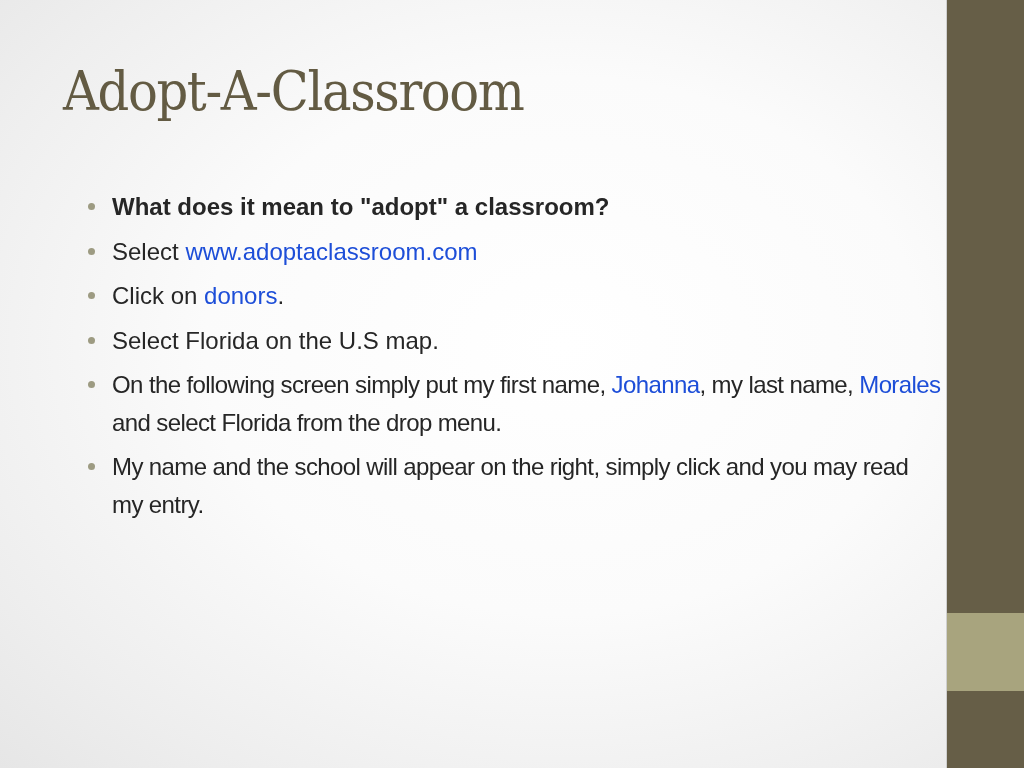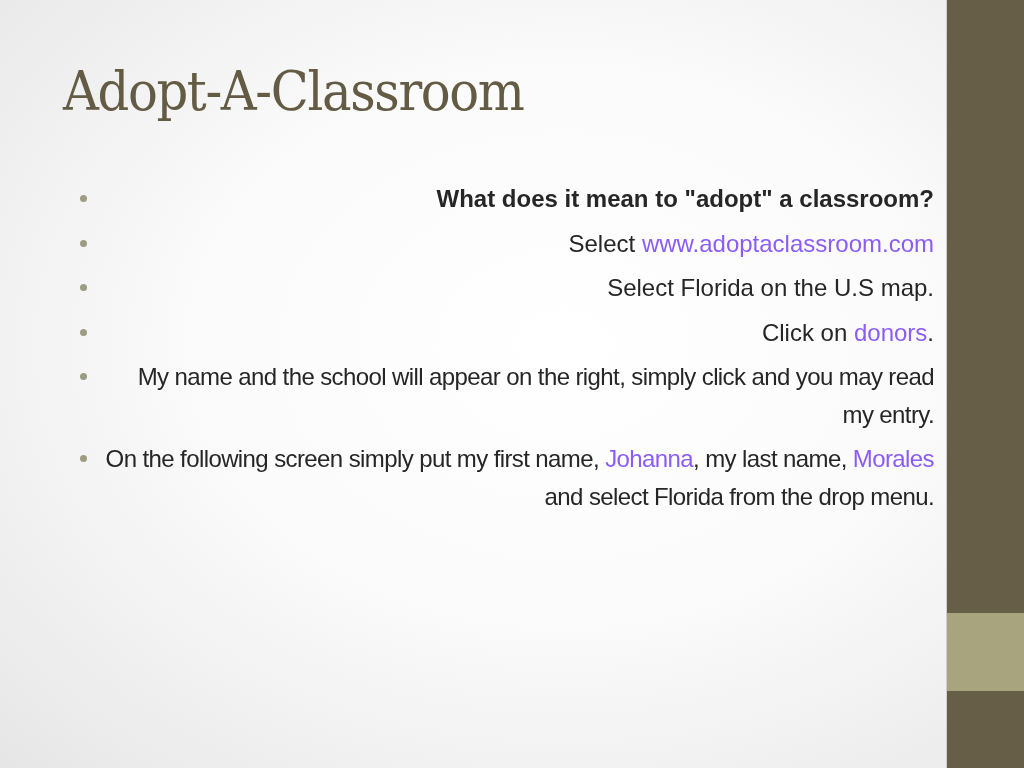--- a/index.html
+++ b/index.html
@@ -13,62 +13,62 @@
     .sidebar-band { position: absolute; left: 947px; top: 613px; width: 77px; height: 78px; background: #a8a47e; }
     .title {
       position: absolute; left: 63px; top: 62px;
       font-family: "DejaVu Serif", "Liberation Serif", serif;
       font-size: 54px; color: #635b43; letter-spacing: -1.5px;
       margin: 0; font-weight: normal; line-height: 1.1;
       transform: scaleX(0.92); transform-origin: left center;
     }
     .body-list {
       position: absolute; left: 100px; top: 176px; width: 830px;
-      list-style: none; margin: 4px; padding: 0;
+      list-style: none; margin: 12px; padding: 0;
       font-family: "Liberation Sans", "DejaVu Sans", sans-serif;
-      font-size: 24px; color: #262626; line-height: 37.5px; text-align: right;
+      font-size: 24px; color: #262626; line-height: 37.5px;
     }
     .body-list li { position: relative; margin-bottom: 7px; }
     .body-list li .bullet {
       position: absolute; left: -24px; top: 15px;
       width: 7px; height: 7px; border-radius: 50%; background: #9d9b82;
     }
     .q { font-weight: bold; display: block; }
-    .link { color: #8b5cf6; }
+    .link { color: #1d4ed8; }
     .cond { letter-spacing: -0.6px; }
   </style>
 </head>
 <body>
 
 <div class="slide">
   <h1 class="title">Adopt-A-Classroom</h1>
 
   <ul class="body-list">
     <li>
       <span class="bullet"></span>
       <span class="q">What does it mean to "adopt" a classroom?</span>
     </li>
     <li>
       <span class="bullet"></span>
       <span>Select </span><span class="link">www.adoptaclassroom.com</span>
     </li>
     <li>
       <span class="bullet"></span>
-      <span>Select Florida on the U.S map.</span>
+      <span>Click on </span><span class="link">donors</span><span>.</span>
     </li>
     <li>
       <span class="bullet"></span>
-      <span>Click on </span><span class="link">donors</span><span>.</span>
+      <span>Select Florida on the U.S map.</span>
+    </li>
+    <li class="cond">
+      <span class="bullet"></span>
+      <span>On the following screen simply put my first name, </span><span class="link">Johanna</span><span>, my last name, </span><span class="link">Morales</span><span> and select Florida from the drop menu.</span>
     </li>
     <li class="cond">
       <span class="bullet"></span>
       <span>My name and the school will appear on the right, simply click and you may read my entry.</span>
-    </li>
-    <li class="cond">
-      <span class="bullet"></span>
-      <span>On the following screen simply put my first name, </span><span class="link">Johanna</span><span>, my last name, </span><span class="link">Morales</span><span> and select Florida from the drop menu.</span>
     </li>
   </ul>
 </div>
 
 <div class="sidebar-edge"></div>
 <div class="sidebar"></div>
 <div class="sidebar-band"></div>
 
 </body></html>

